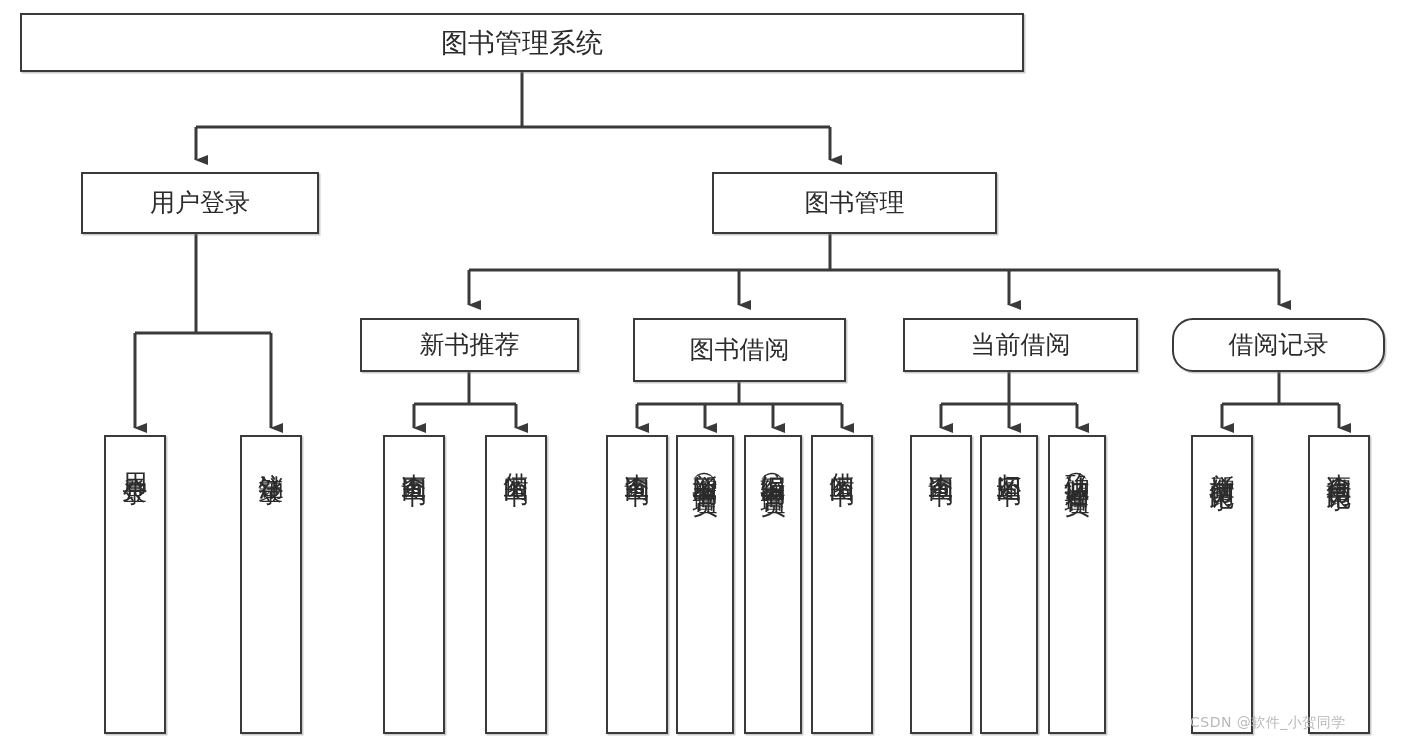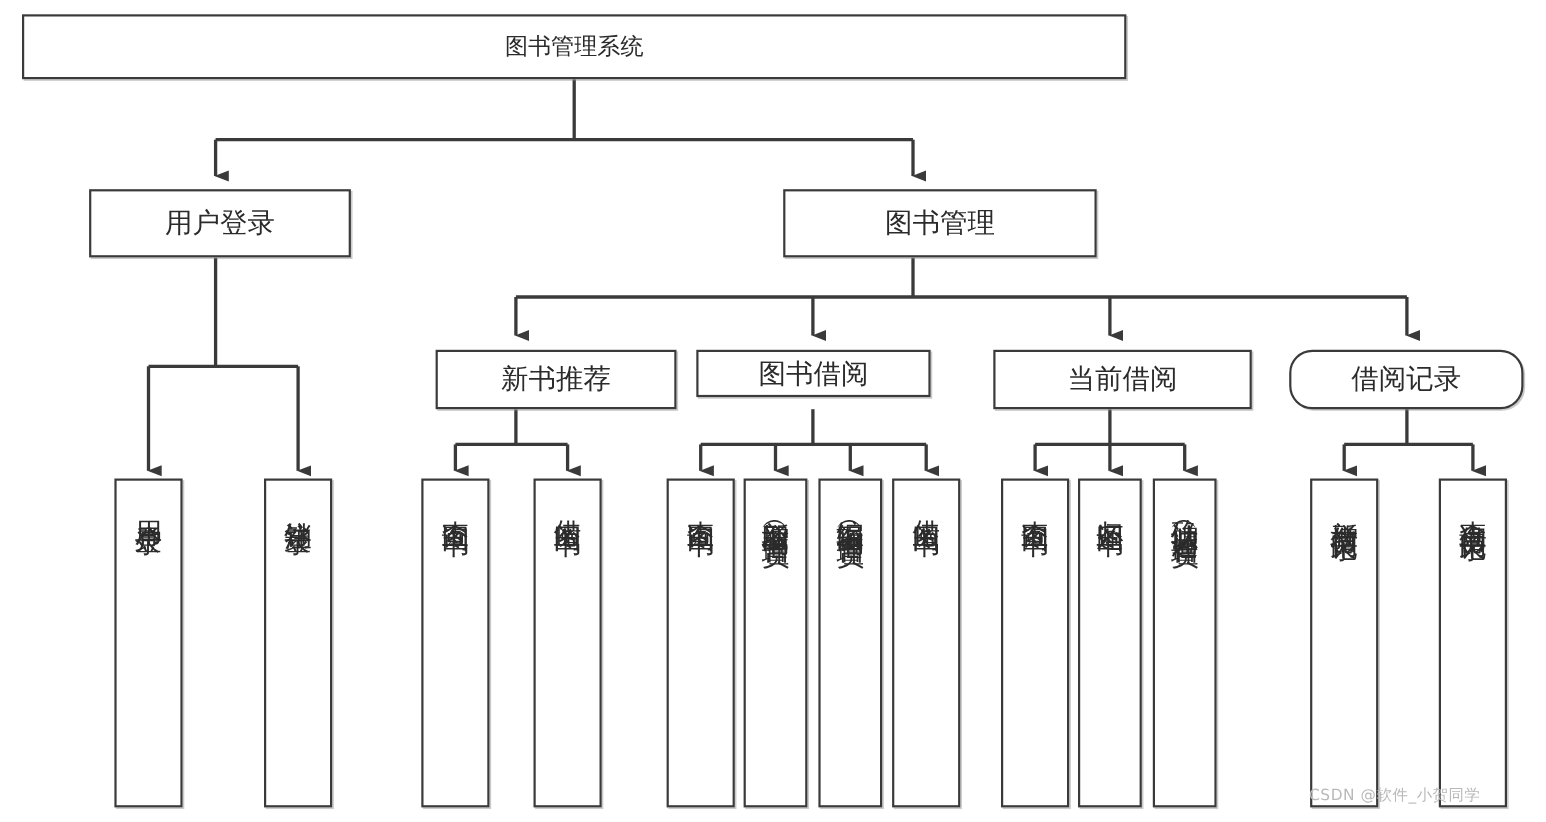--- a/index.html
+++ b/index.html
@@ -38,21 +38,21 @@
   .node .label {
     color: #2b2b2b;
     line-height: 1.18;
     text-align: center;
     white-space: pre;
   }
   .node.horiz .label {
     font-size: 25px;
   }
   .node.root .label {
-    font-size: 21px;
+    font-size: 27px;
   }
   .node.vert {
     align-items: flex-start;
     padding-top: 16px;
   }
   .node.vert .label {
     writing-mode: vertical-rl;
     text-orientation: upright;
     font-size: 25px;
     letter-spacing: 3px;
@@ -125,24 +125,24 @@
     <span class="label">图书管理系统</span>
   </div>
 
   <div class="node horiz" style="left:81px; top:172px; width:238px; height:62px;">
     <span class="label">用户登录</span>
   </div>
   <div class="node horiz" style="left:712px; top:172px; width:285px; height:62px;">
     <span class="label">图书管理</span>
   </div>
 
-  <div class="node horiz" style="left:360px; top:318px; width:219px; height:54px;margin-left:36px;">
+  <div class="node horiz" style="left:360px; top:318px; width:219px; height:54px;">
     <span class="label">新书推荐</span>
   </div>
-  <div class="node horiz" style="left:633px; top:318px; width:213px; height:43px;">
+  <div class="node horiz" style="left:633px; top:318px; width:213px; height:64px;">
     <span class="label">图书借阅</span>
   </div>
   <div class="node horiz" style="left:903px; top:318px; width:235px; height:54px;">
     <span class="label">当前借阅</span>
   </div>
   <div class="node horiz" style="left:1172px; top:318px; width:213px; height:54px;border-radius:21px;">
     <span class="label">借阅记录</span>
   </div>
 
   <div class="node vert" style="left:104px; top:435px; width:62px; height:299px;">

